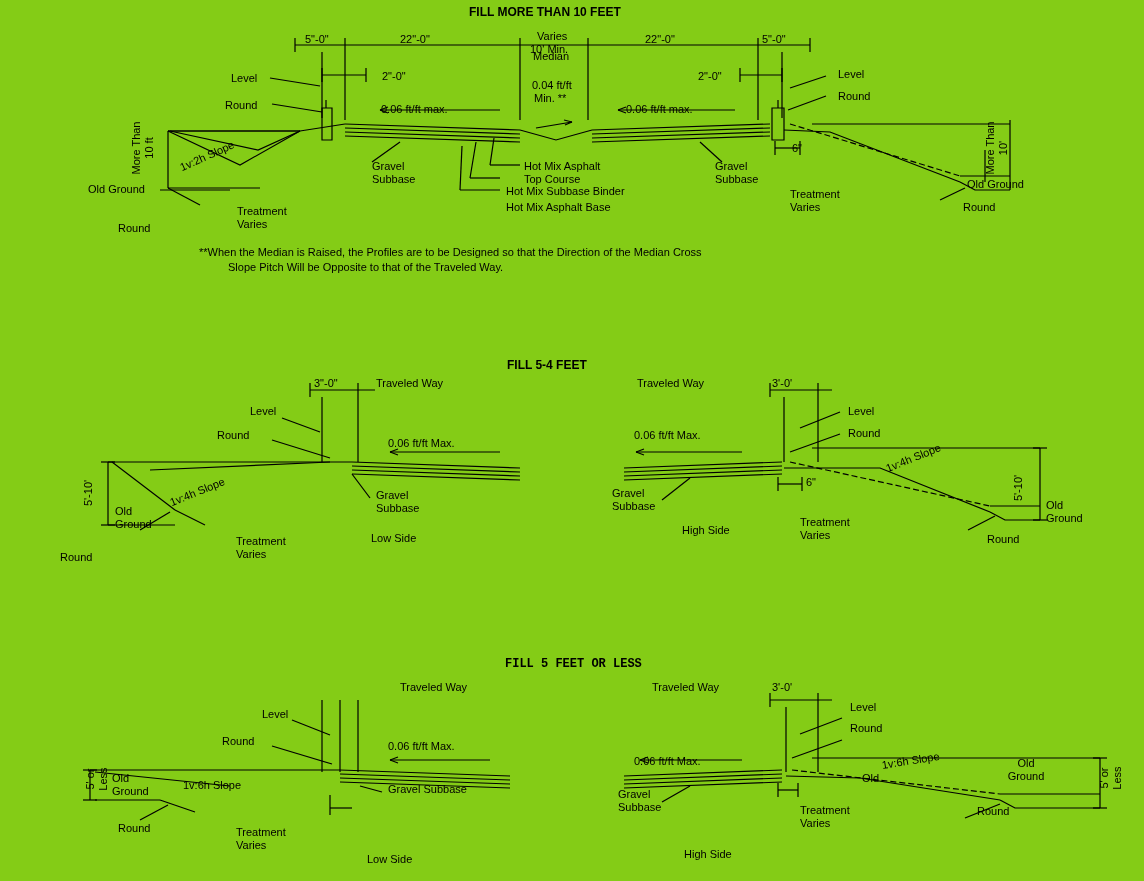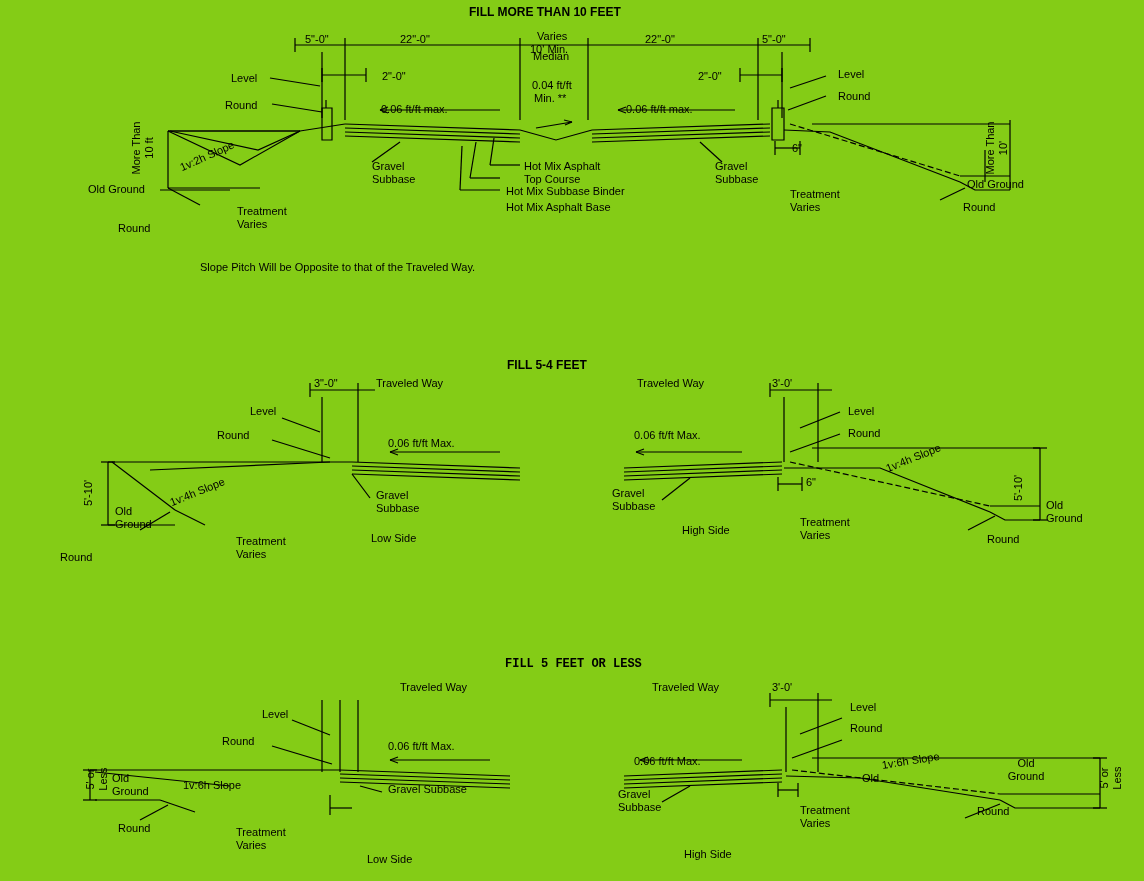--- a/index.html
+++ b/index.html
@@ -319,21 +319,22 @@
   <div class="lbl" style="left:372px; top:160px;">Gravel
 Subbase</div>
   <div class="lbl" style="left:715px; top:160px;">Gravel
 Subbase</div>
 
   <div class="lbl" style="left:524px; top:160px;">Hot Mix Asphalt
 Top Course</div>
   <div class="lbl" style="left:506px; top:185px;">Hot Mix Subbase Binder</div>
   <div class="lbl" style="left:506px; top:201px;">Hot Mix Asphalt Base</div>
 
-  <div class="lbl" style="left:200px; top:261px;text-align:right;">Slope Pitch Will be Opposite to that of the Traveled Way.</div>
+  <div class="lbl" style="left:199px; top:246px;">**When the Median is Raised, the Profiles are to be Designed so that the Direction of the Median Cross</div>
+  <div class="lbl" style="left:228px; top:261px;text-align:right;">Slope Pitch Will be Opposite to that of the Traveled Way.</div>
 
   <div class="lbl title" style="left:507px; top:359px;">FILL 5-4 FEET</div>
 
   <div class="lbl" style="left:314px; top:377px;">3"-0"</div>
   <div class="lbl" style="left:376px; top:377px;">Traveled Way</div>
   <div class="lbl" style="left:250px; top:405px;">Level</div>
   <div class="lbl" style="left:217px; top:429px;">Round</div>
   <div class="lbl" style="left:388px; top:437px;">0.06 ft/ft Max.</div>
   <div class="lbl rot90 ctr" style="left:82px; top:523px; width:60px;">5'-10'</div>
   <div class="lbl" style="left:115px; top:505px;">Old

